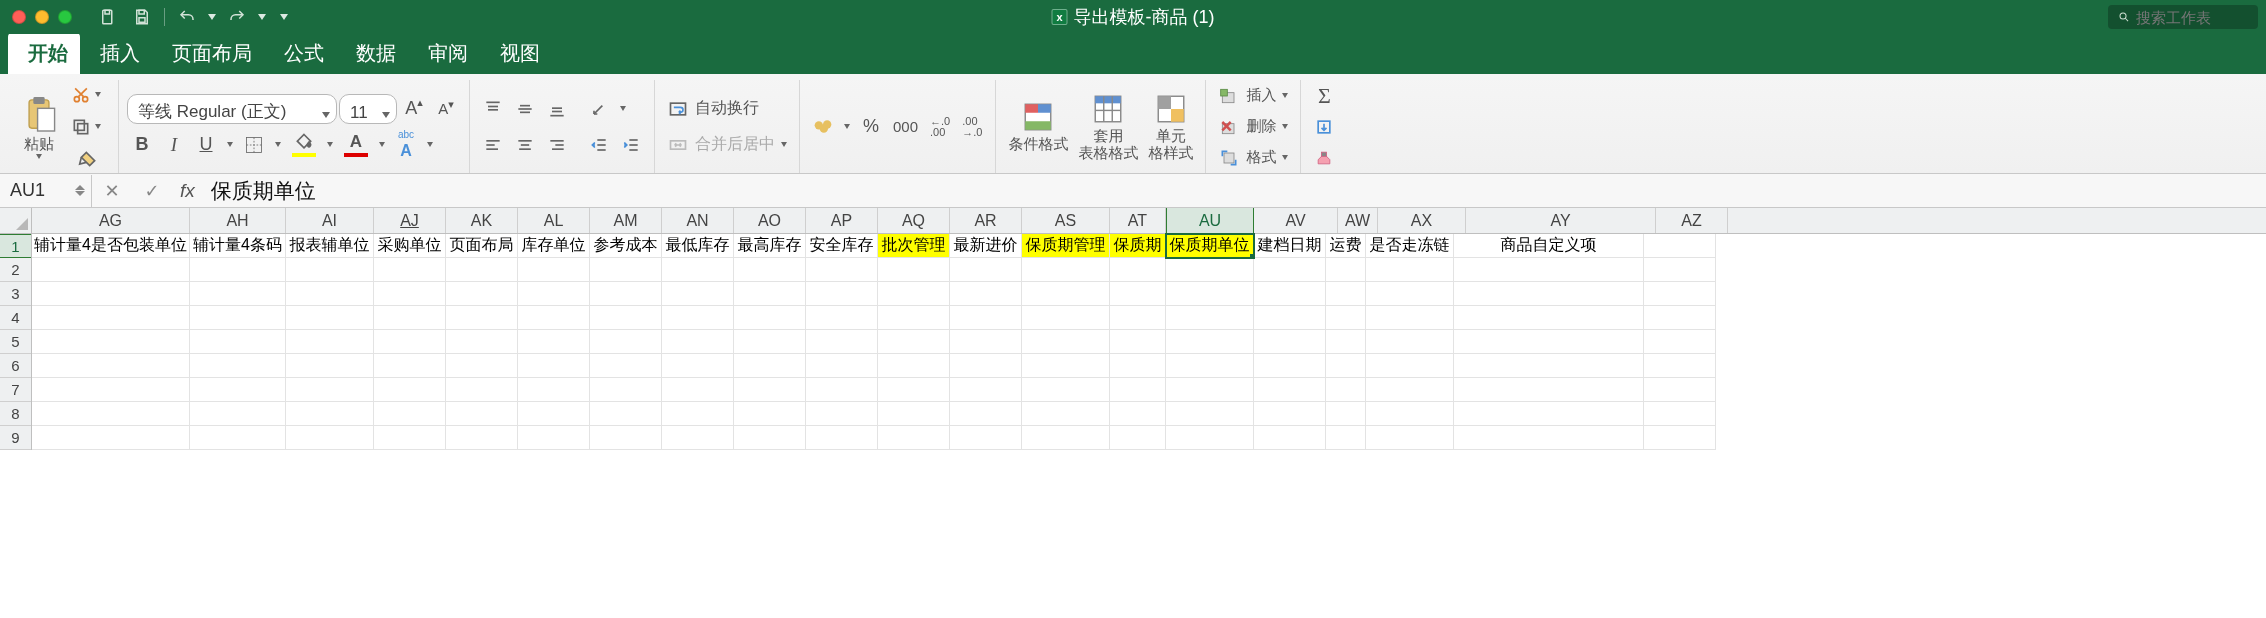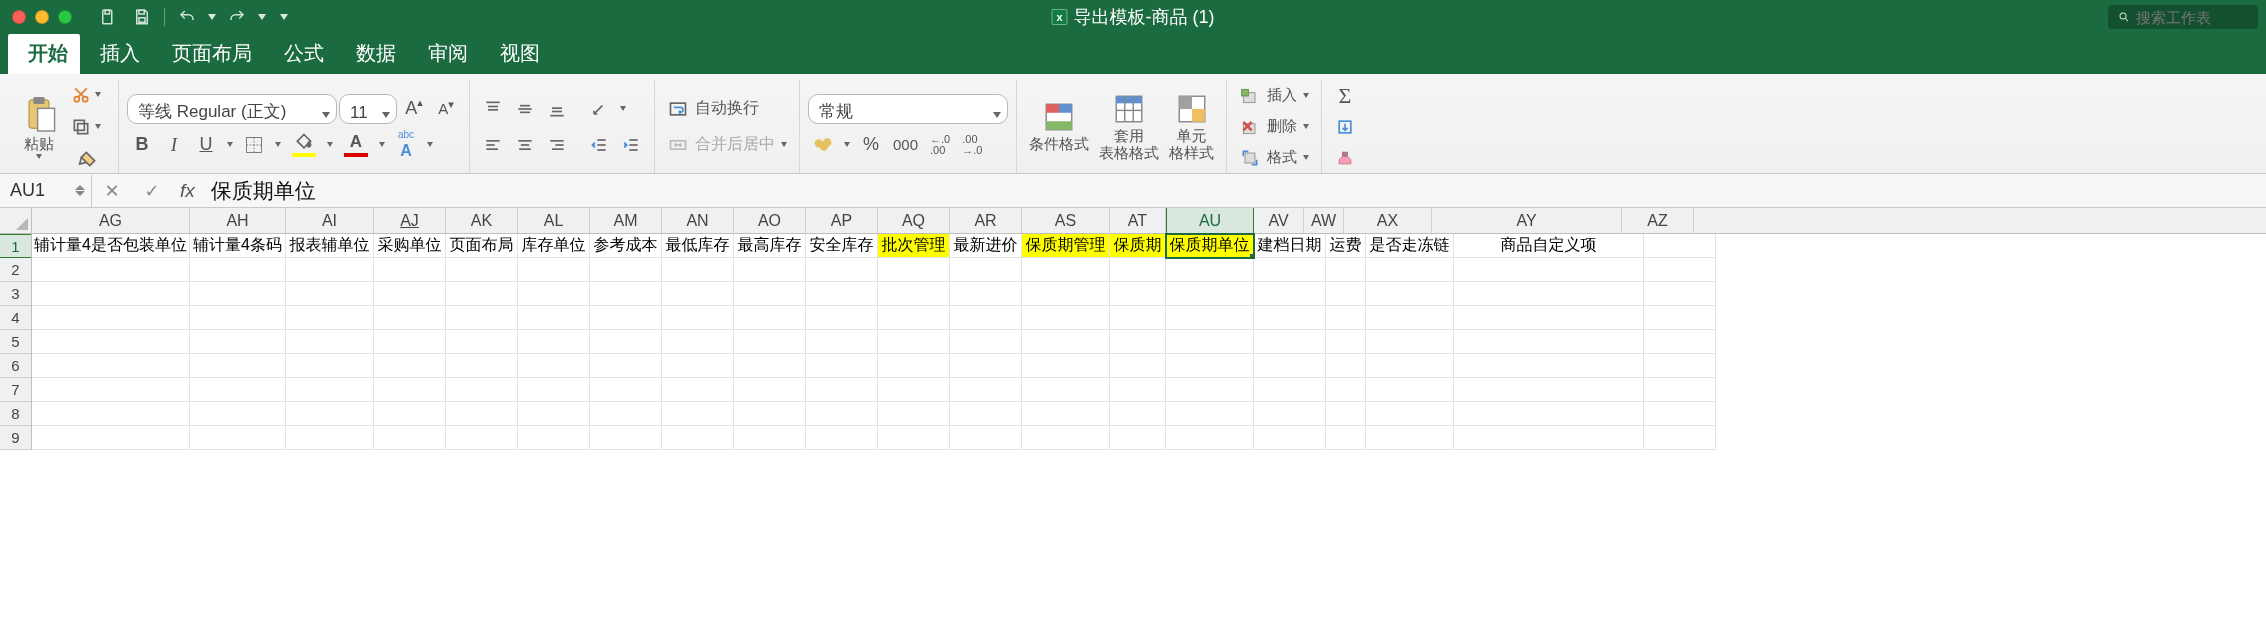--- a/index.html
+++ b/index.html
@@ -328,24 +328,20 @@
             </svg>
           </div>
         <span style="font-size:16px;">合并后居中</span>
         <span class="small-dd"></span>
       </div>
     </div>
   </div>
 
   <div class="group">
     <div class="vstack" style="gap:6px;">
-      <div class="combo" style="width:200px;">
-          <span>常规</span>
-          <span class="dd"></span>
-        </div>
       <div class="hstack">
         <div class="rbtn">
             <svg width="20" height="20" viewBox="0 0 24 24">
               <circle cx="7" cy="10" r="5" fill="#e7c060"></circle>
               <circle cx="13" cy="14" r="5" fill="#e7c060"></circle>
               <circle cx="17" cy="9" r="5" fill="#e7c060"></circle>
             </svg>
           </div>
           <span class="small-dd"></span>
         <div class="rbtn" style="font-size:18px;">%</div>
@@ -479,21 +475,21 @@
       <div class="ch" style="width: 72px;">AL</div>
       <div class="ch" style="width: 72px;">AM</div>
       <div class="ch" style="width: 72px;">AN</div>
       <div class="ch" style="width: 72px;">AO</div>
       <div class="ch" style="width: 72px;">AP</div>
       <div class="ch" style="width: 72px;">AQ</div>
       <div class="ch" style="width: 72px;">AR</div>
       <div class="ch" style="width: 88px;">AS</div>
       <div class="ch" style="width: 56px;">AT</div>
       <div class="ch active" style="width: 88px;">AU</div>
-      <div class="ch" style="width: 50px;">AV</div>
+      <div class="ch" style="width: 84px;">AV</div>
       <div class="ch" style="width: 40px;">AW</div>
       <div class="ch" style="width: 88px;">AX</div>
       <div class="ch" style="width: 190px;">AY</div>
       <div class="ch" style="width: 72px;">AZ</div>
     </div>
   <div class="rowwrap">
     <div class="rowheads" id="rowheads">
         <div class="rh active">1</div>
         <div class="rh">2</div>
         <div class="rh">3</div>

